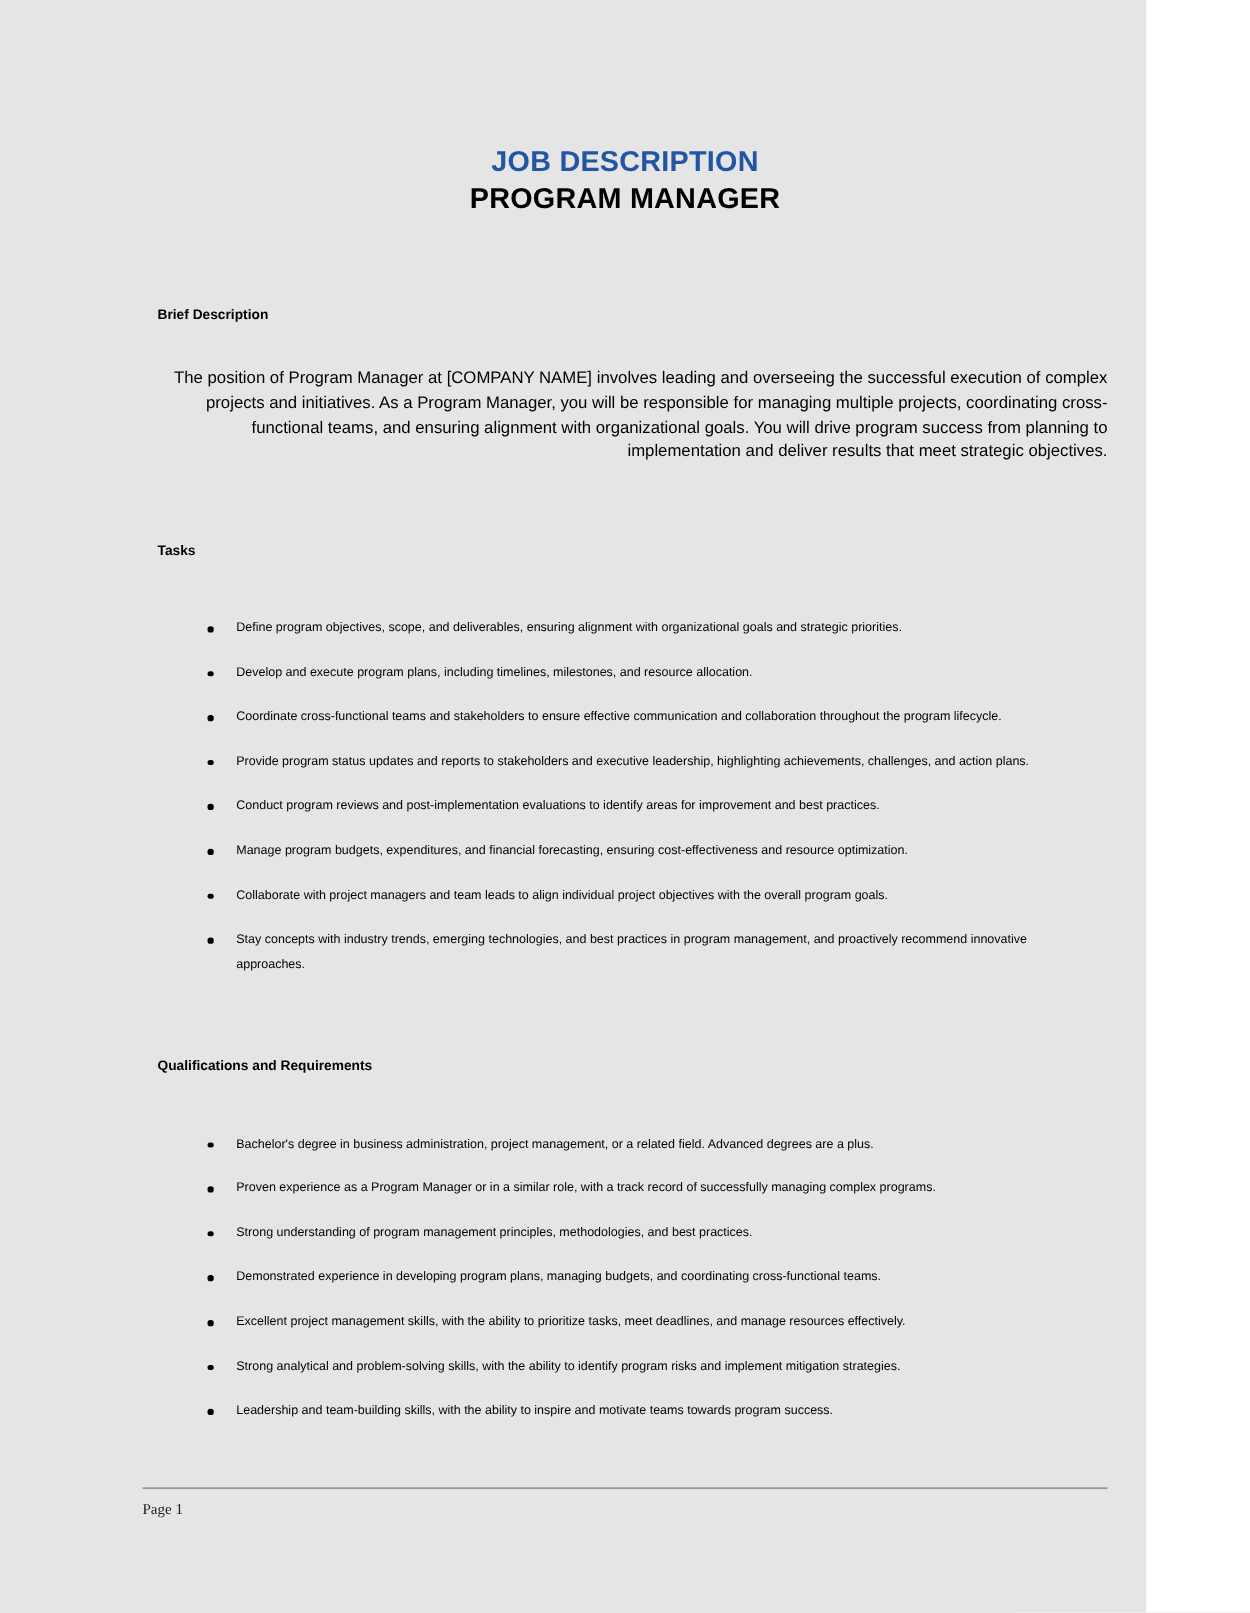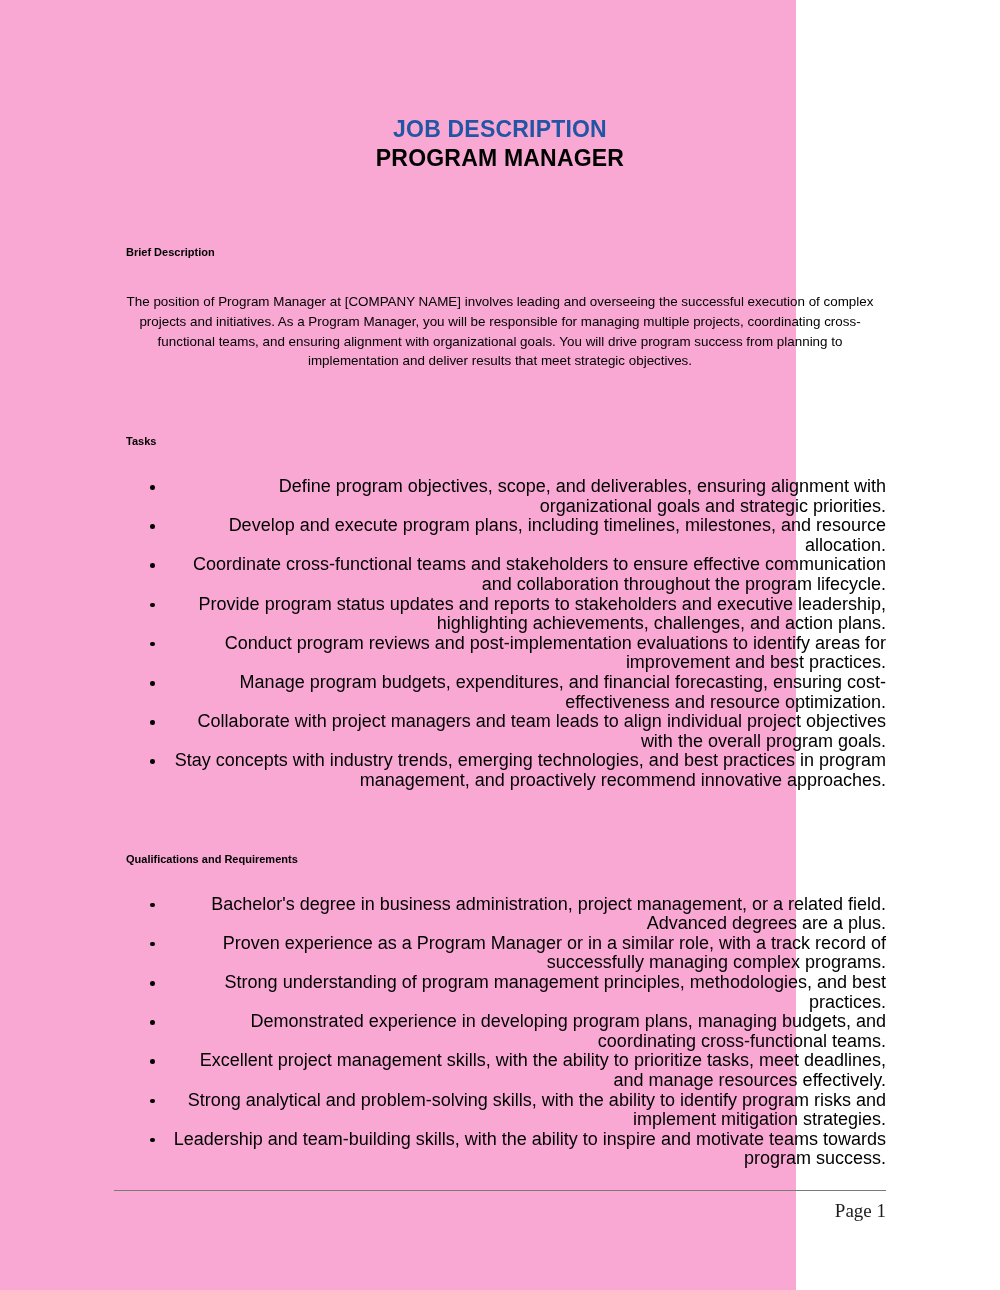--- a/index.html
+++ b/index.html
@@ -10,23 +10,23 @@
     width: 1000px;
     height: 1290px;
     background: #ffffff;
     font-family: "Liberation Sans", sans-serif;
     color: #000000;
     -webkit-font-smoothing: antialiased;
   }
 
   .page {
     position: relative;
-    width: 796px;
+    width: 917px;
     height: 1290px;
-    background: #f9a8d4;
+    background: #e5e5e5;
     box-sizing: border-box;
   }
 
   .doc-body {
     position: absolute;
     left: 114px;
     top: 0;
     width: 772px;
   }
 
@@ -65,39 +65,38 @@
   .heading-brief { padding-top: 62px; }
   .heading-tasks { padding-top: 52px; }
   .heading-quals { padding-top: 50px; }
 
   
   .intro-para {
     font-size: 13.4px;
     line-height: 19.6px;
     margin: 0;
     padding-top: 21px;
-    text-align: center;
+    text-align: right;
     color: #000000;
   }
 
   
   .bullet-list {
     list-style: none;
     margin: 0;
     padding: 0;
     padding-top: 18px;
   }
   .bullet-item {
     position: relative;
     padding-left: 59px;
-    font-size: 18px;
+    font-size: 10px;
     line-height: 19.6px;
     color: #000000;
-    margin: 0;
-    text-align: right;
+    margin: 16px;
   }
   .bullet-item .bullet-dot {
     position: absolute;
     left: 36px;
     top: 0;
     width: 6px;
     height: 19.6px;
     line-height: 19.6px;
     font-size: 13px;
     color: #000000;
@@ -125,23 +124,22 @@
     left: 114px;
     top: 1190px;
     width: 772px;
   }
   .footer-rule {
     width: 100%;
     height: 0;
     border-top: 1px solid #7a7a7a;
   }
   .footer-pagenum {
-    text-align: right;
     font-family: "Liberation Serif", serif;
-    font-size: 19px;
+    font-size: 12px;
     line-height: 1.2;
     color: #1c1c1c;
     padding-top: 9px;
   }
 </style>
 </head>
 <body>
 
 <div class="page">
 

